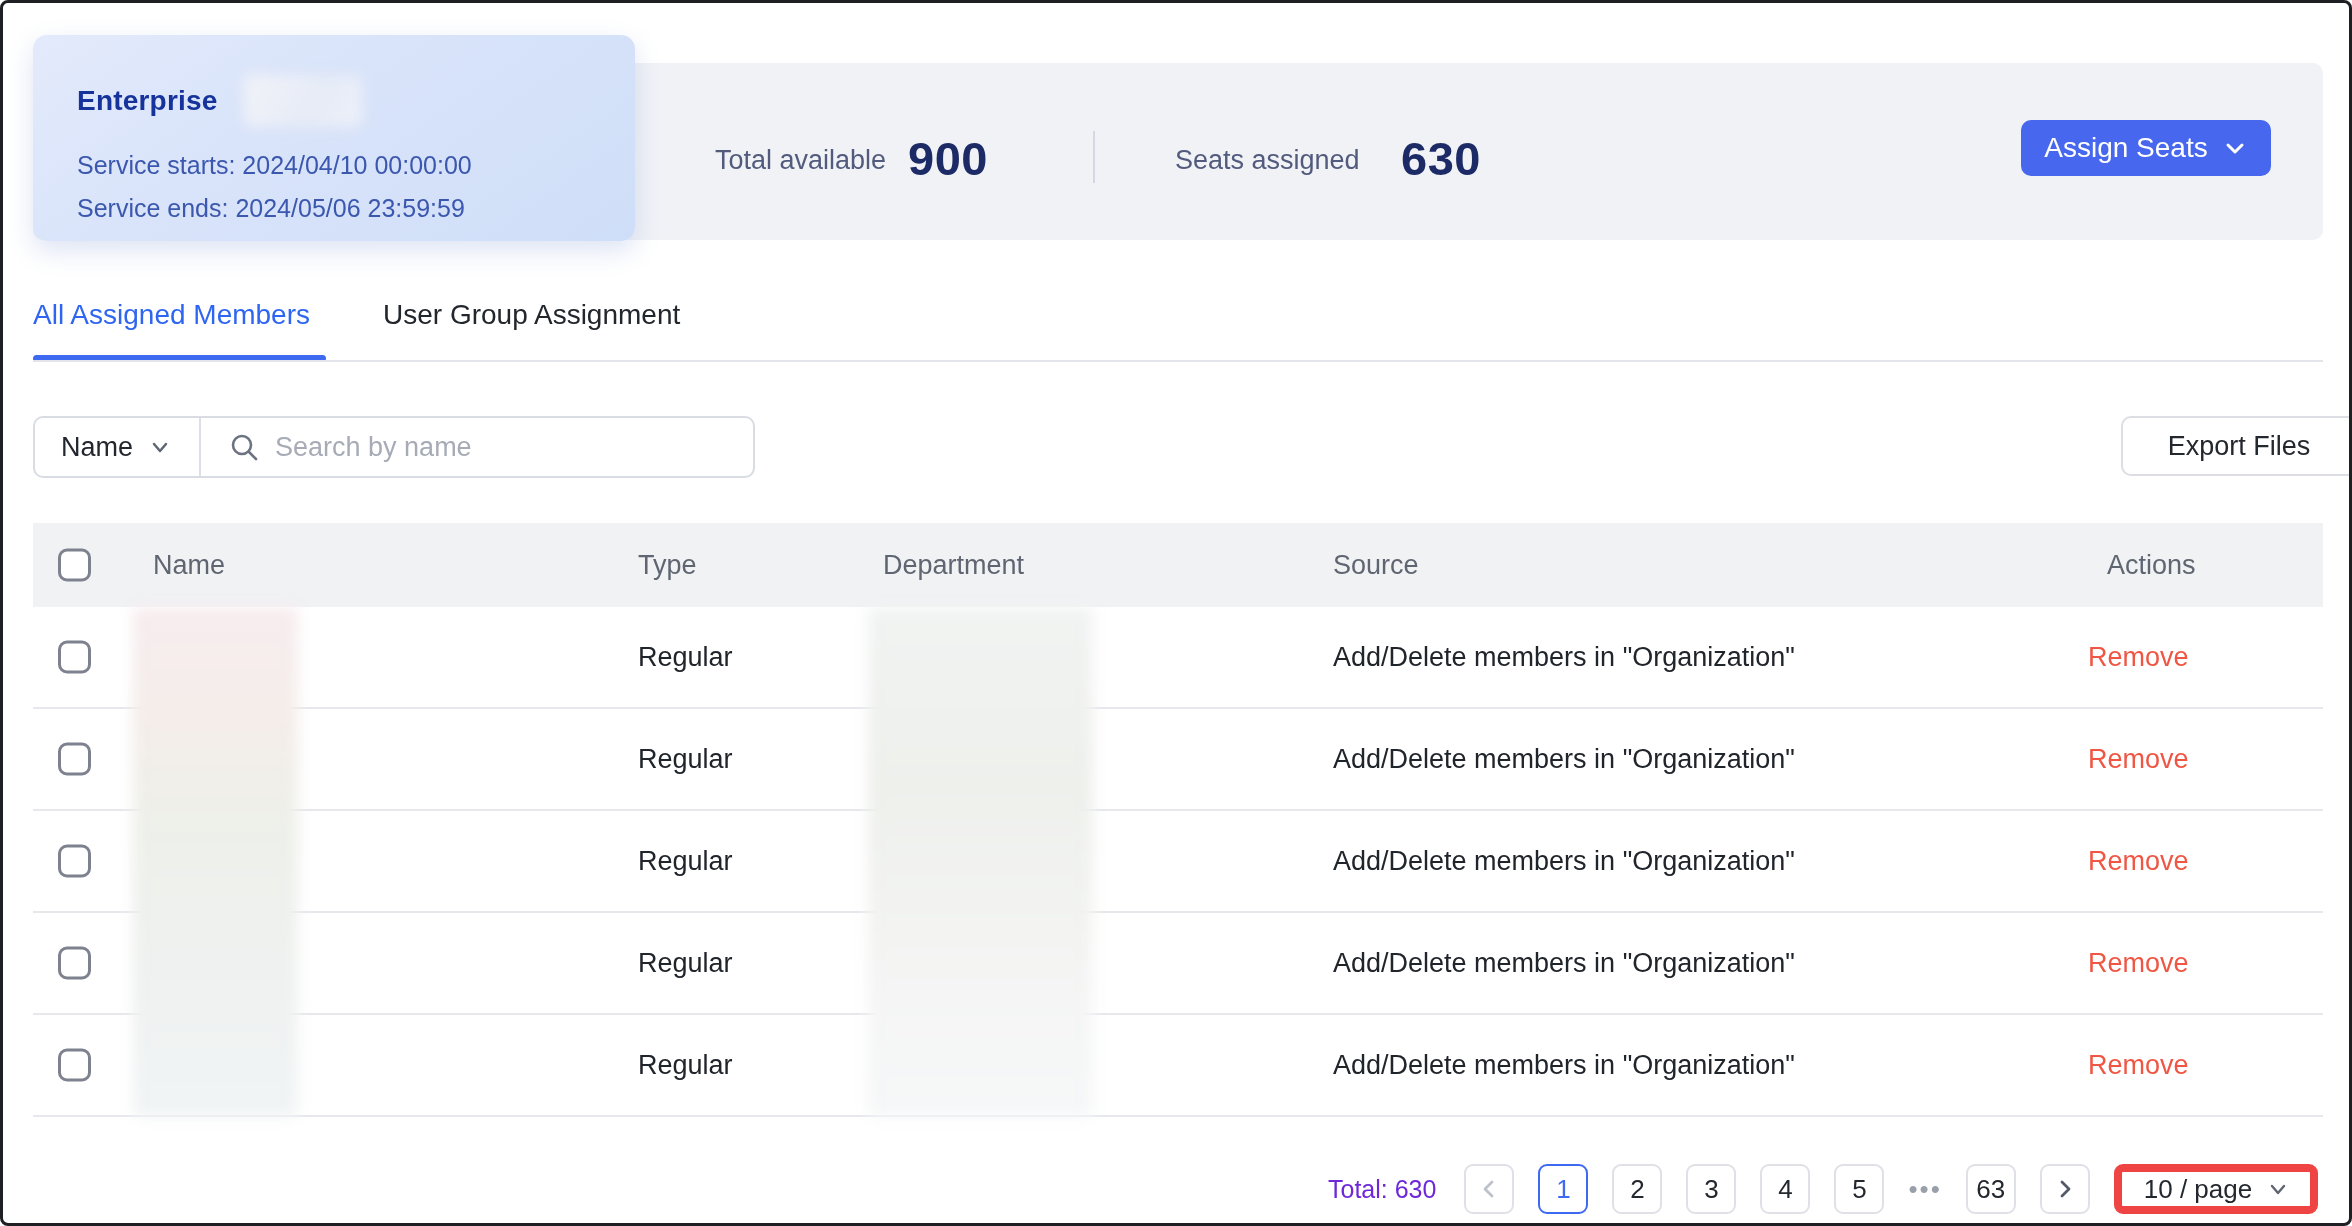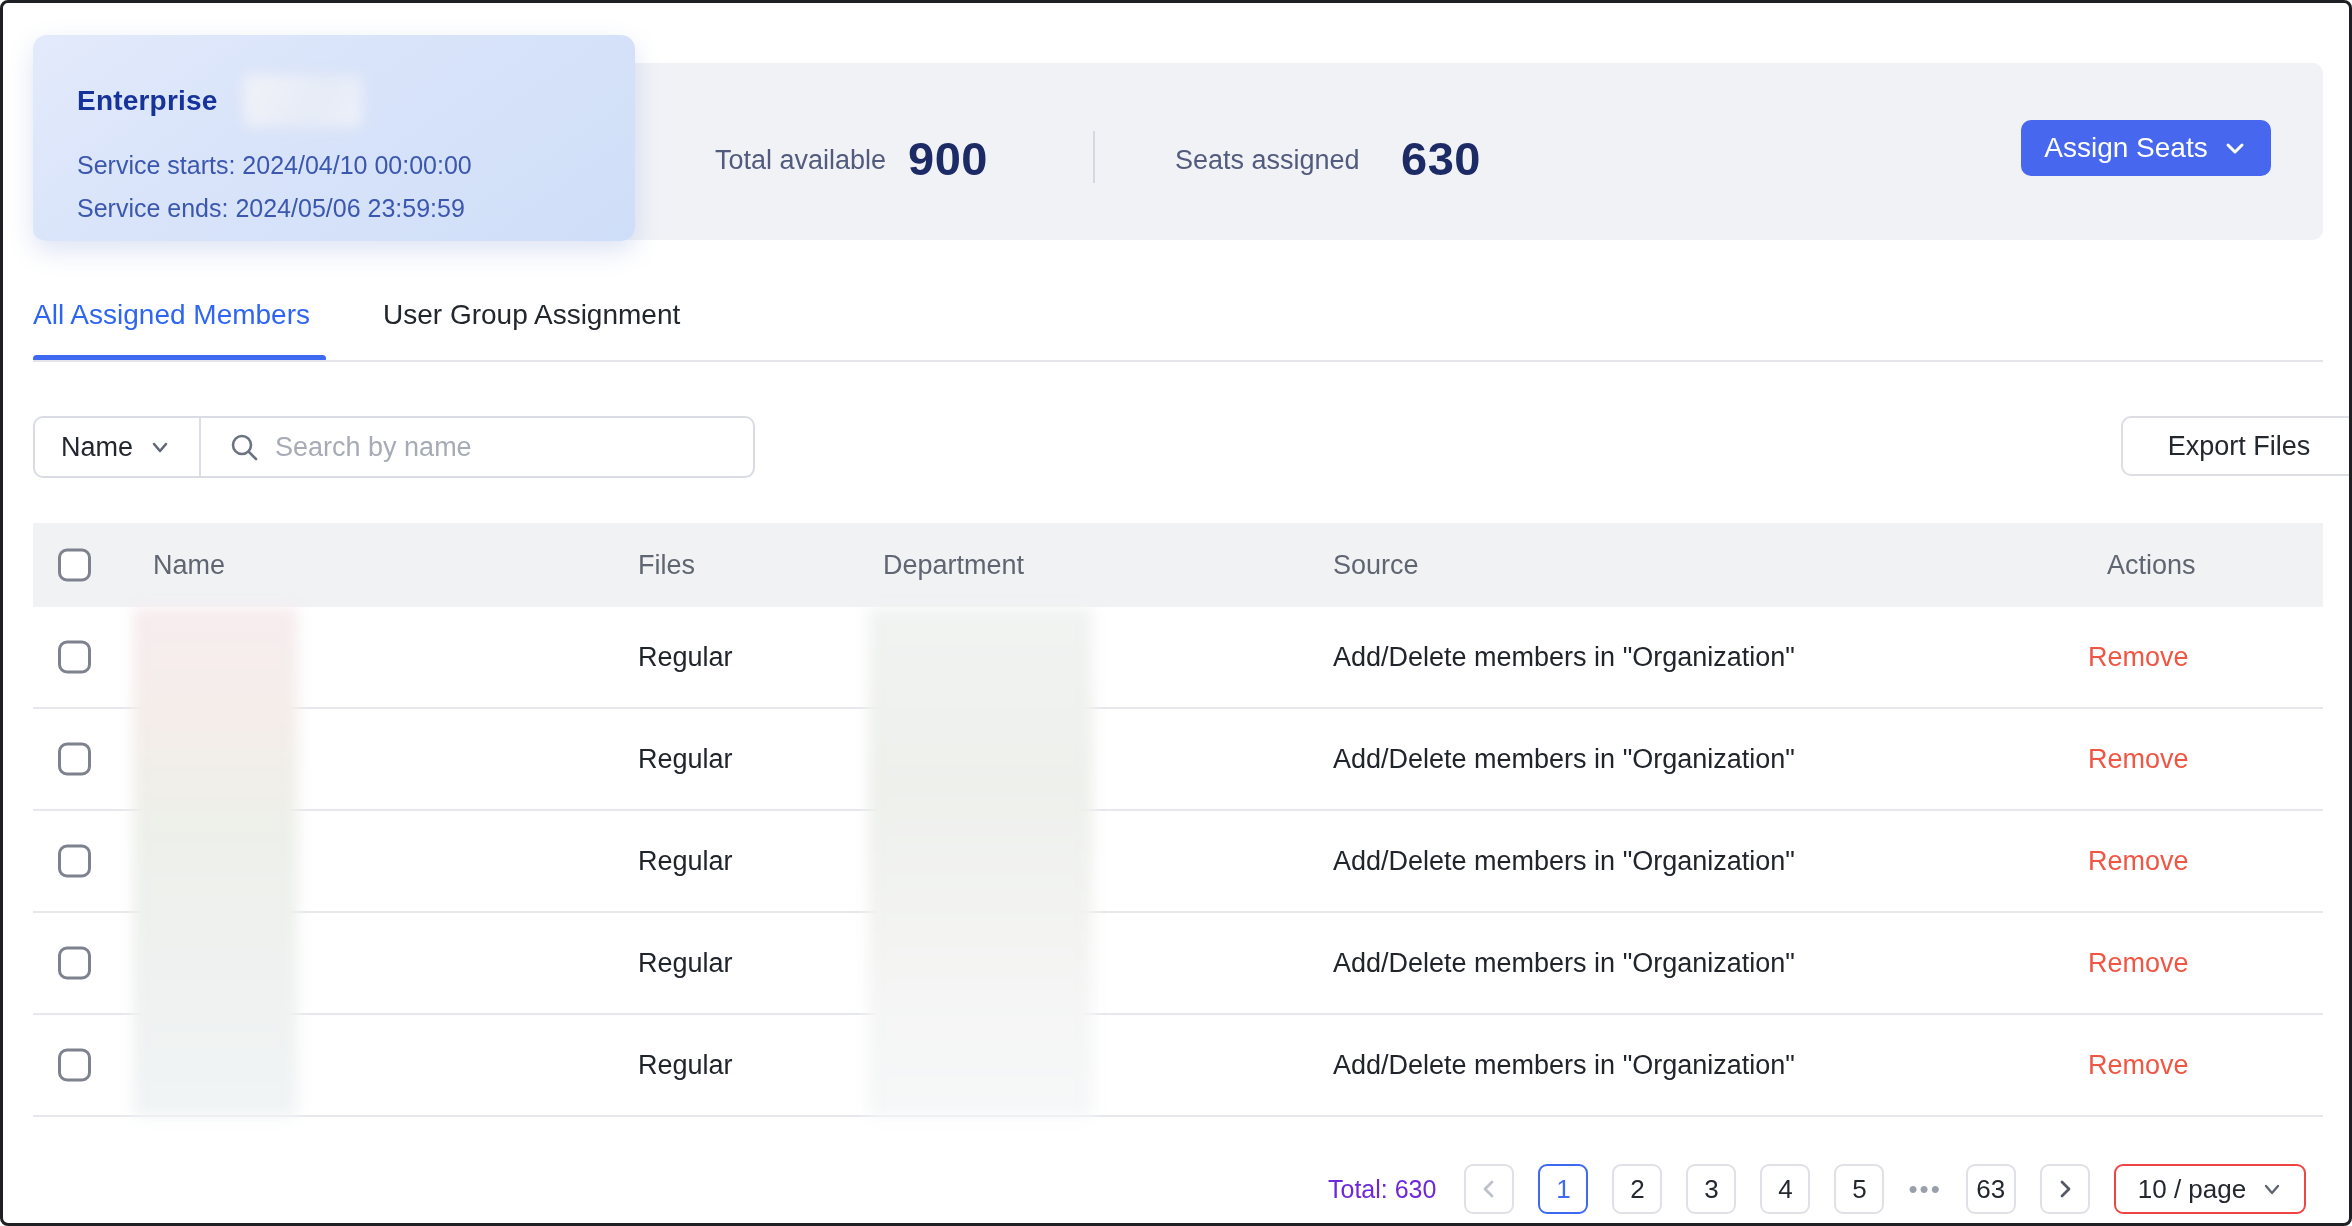--- a/index.html
+++ b/index.html
@@ -116,21 +116,21 @@
   }
   .total-text { font-size:25px; color:#6d28d9; margin-right:4px; }
   .page-btn {
     min-width:50px; height:50px; border:2px solid #dfe1e6; border-radius:9px;
     background:#fff; display:flex; align-items:center; justify-content:center;
     font-size:26px; color:#23272e; cursor:pointer; font-family:inherit;
   }
   .page-btn.current { border-color:#3e6af2; color:#3e6af2; }
   .page-ellipsis { font-size:26px; color:#9aa0aa; letter-spacing:2px; cursor:pointer; }
   .page-size-select {
-    height:50px; border:2px solid #ef4444; border-radius:9px; background:#fff;
+    height:50px; border:8px solid #ef4444; border-radius:9px; background:#fff;
     display:flex; align-items:center; justify-content:center; gap:16px;
     padding:0 22px; font-size:26px; color:#23272e; cursor:pointer;
   }
   .icon { display:inline-flex; align-items:center; justify-content:center; }
 </style>
 </head>
 <body>
 
 <div class="frame">
 
@@ -187,21 +187,21 @@
   </div>
 
   <button class="export-btn">Export Files</button>
 
   <div class="table">
     <div class="thead">
       <span class="cell col-check">
           <span class="checkbox"></span>
         </span>
       <span class="cell col-name">Name</span>
-      <span class="cell col-type">Files</span>
+      <span class="cell col-type">Type</span>
       <span class="cell col-dept">Department</span>
       <span class="cell col-source">Source</span>
       <span class="cell col-actions">Actions</span>
     </div>
 
     <div class="trow">
       <span class="cell col-check">
           <span class="checkbox"></span>
         </span>
       <span class="cell col-type">Regular</span>

